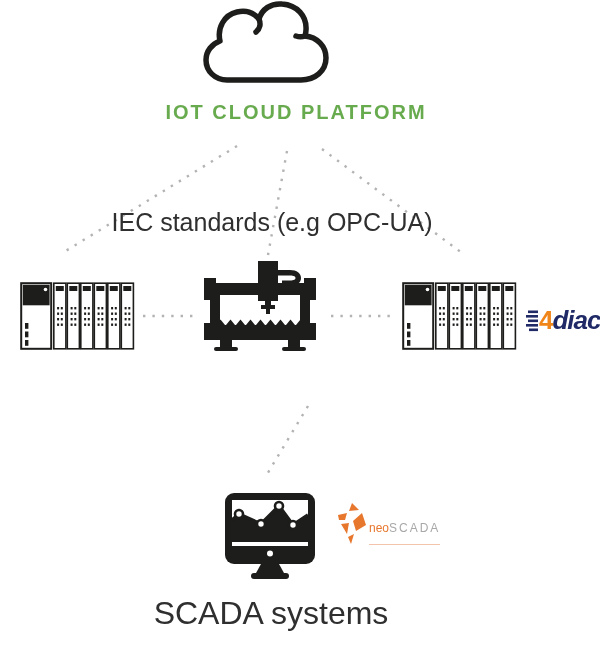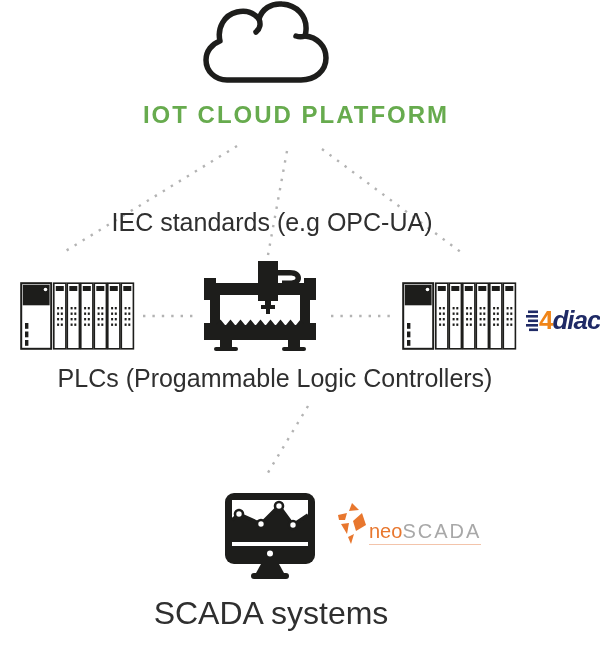--- a/index.html
+++ b/index.html
@@ -7,21 +7,21 @@
     position:relative;width:600px;height:646px;background:#fff;overflow:hidden;
     font-family:"Liberation Sans",sans-serif;
   }
   svg{display:block;}
   .edges{position:absolute;left:0;top:0;width:600px;height:646px;pointer-events:none;}
   .edges line{stroke:var(--dot-gray);stroke-width:2.4;stroke-dasharray:2.4 7;}
   .cloud{position:absolute;left:203px;top:1px;width:130px;height:86px;}
   .cloud-stroke{fill:none;stroke:var(--icon-black);stroke-width:5.5;stroke-linecap:round;stroke-linejoin:round;}
   .title{
     position:absolute;left:296px;top:101px;transform:translateX(-50%);
-    color:var(--title-green);font-size:24px;font-weight:700;letter-spacing:2px;white-space:nowrap;
+    color:var(--title-green);font-size:20px;font-weight:700;letter-spacing:2px;white-space:nowrap;
   }
   .lbl{position:absolute;transform:translateX(-50%);color:var(--label-dark);font-size:25px;white-space:nowrap;}
   .iec{left:272px;top:208px;text-align:center;}
   .plcs{left:275px;top:364px;}
   .scada-lbl{left:271px;top:595px;font-size:32px;}
   .ink{fill:var(--icon-black);}
   .paper{fill:#fff;}
   .frame2{fill:#fff;stroke:var(--icon-black);stroke-width:2;}
   .frame16{fill:#fff;stroke:var(--icon-black);stroke-width:1.6;}
   .plc{position:absolute;width:116px;height:68px;}
@@ -32,21 +32,21 @@
   .chart-line{fill:none;stroke:var(--icon-black);stroke-width:3.5;stroke-linejoin:round;}
   .node{fill:#fff;stroke:var(--icon-black);stroke-width:2.6;}
   .fordiac{position:absolute;left:526px;top:305px;display:flex;align-items:center;white-space:nowrap;}
   .fordiac .stripes{width:12px;height:24px;margin-right:1px;}
   .fordiac .stripes rect{fill:var(--fordiac-navy);}
   .fordiac .f4{color:var(--fordiac-orange);font-size:26px;font-weight:700;letter-spacing:-1px;}
   .fordiac .fd{color:var(--fordiac-navy);font-size:26px;font-weight:700;letter-spacing:-1px;font-style:italic;}
   .neoscada{position:absolute;left:338px;top:503px;display:flex;align-items:flex-end;}
   .neoscada .neoicon{width:28px;height:42px;margin-right:3px;}
   .neoscada .neoicon polygon{fill:var(--neo-orange);}
-  .neotext{border-bottom:1px solid var(--neo-underline);padding-bottom:1px;font-size:20px;white-space:nowrap;}
+  .neotext{border-bottom:1px solid var(--neo-underline);padding-bottom:9px;font-size:12px;white-space:nowrap;}
   .neotext .neo{color:var(--neo-orange);}
   .neotext .nsc{color:var(--neo-gray);letter-spacing:2px;}
   .defs{position:absolute;width:0;height:0;overflow:hidden;}
 </style>
 </head>
 <body>
 
 <div class="stage">
 
   <svg class="edges" viewBox="0 0 600 646">
@@ -150,21 +150,20 @@
       <rect x="2" y="1.5" width="10" height="2.6"></rect>
       <rect x="0" y="6" width="12" height="2.6"></rect>
       <rect x="2" y="10.5" width="10" height="2.6"></rect>
       <rect x="0" y="15" width="12" height="2.6"></rect>
       <rect x="3" y="19.5" width="9" height="2.6"></rect>
     </svg>
     <span class="f4">4</span>
       <span class="fd">diac</span>
   </div>
 
-  <div class="lbl plcs">PLCs (Progammable Logic Controllers)</div>
 
   <svg class="monitor" viewBox="0 0 92 89">
     <use href="#monitor" xlink:href="#monitor"></use>
   </svg>
 
   <div class="neoscada">
     <svg class="neoicon" viewBox="0 0 28 42">
       <polygon points="14,0 21,7 11,8"></polygon>
       <polygon points="24,10 28,22 18,28 15,18"></polygon>
       <polygon points="0,12 9,10 7,17 1,17"></polygon>

